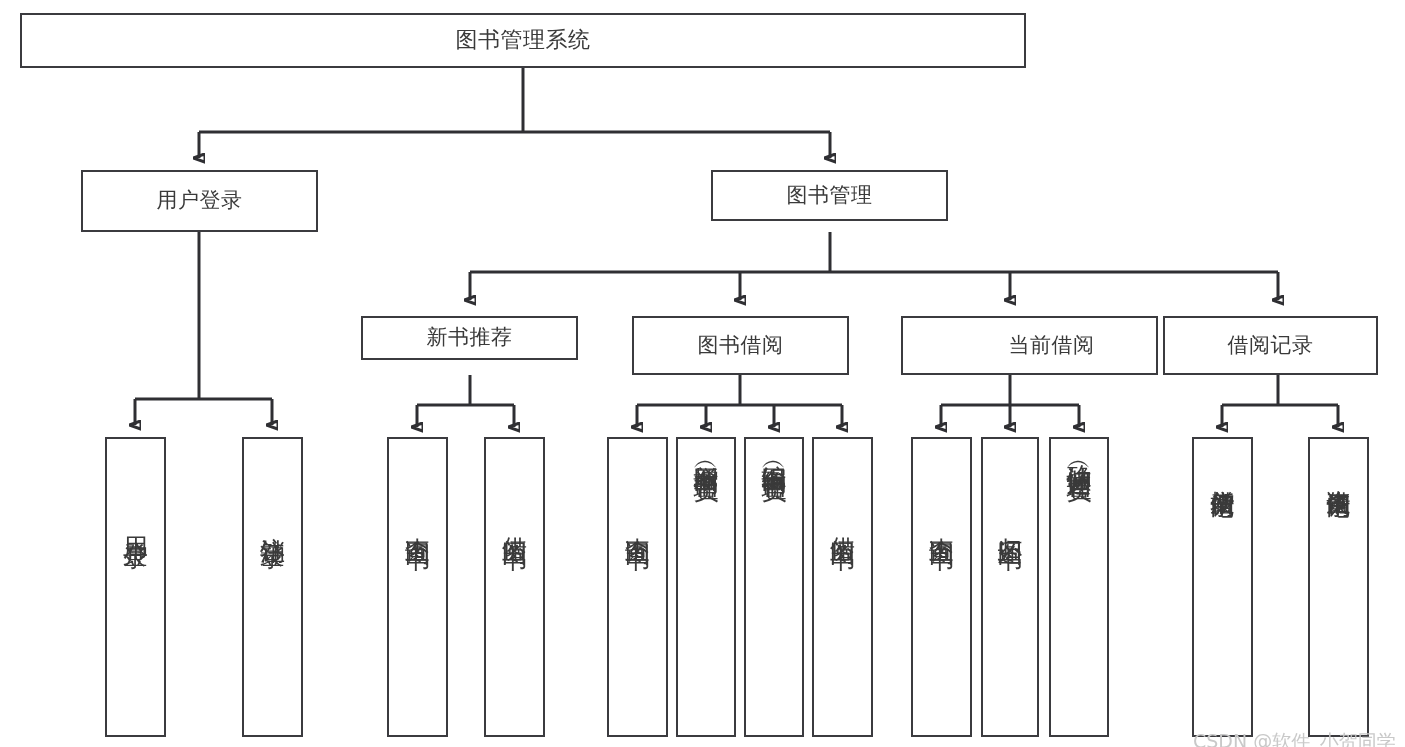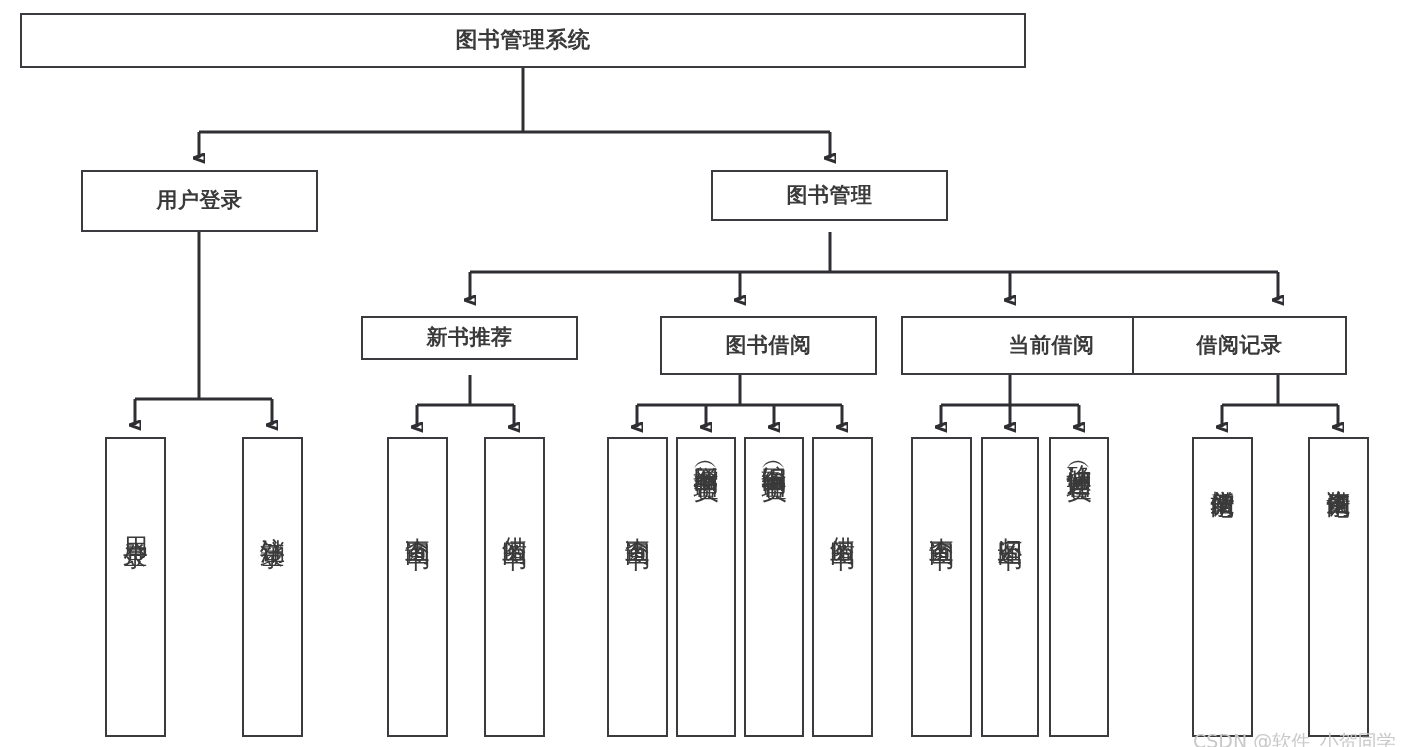--- a/index.html
+++ b/index.html
@@ -27,21 +27,20 @@
   }
   .node .lbl{
     color:#3a3a3a;
     line-height:1.12;
     white-space:nowrap;
     letter-spacing:0.5px;
   }
   
   .node.h .lbl{
     font-size:21px;
-    font-weight:bold;
   }
   #root .lbl{font-size:22px;}
   
   .node.v{
     align-items:flex-start;
     padding-top:6px;
   }
   .node.v .lbl{
     writing-mode:vertical-rl;
     text-orientation:upright;
@@ -130,27 +129,27 @@
   <div class="node h" style="left:81px;top:170px;width:237px;height:62px;">
     <span class="lbl">用户登录</span>
   </div>
   <div class="node h" style="left:711px;top:170px;width:237px;height:51px;">
     <span class="lbl">图书管理</span>
   </div>
 
   <div class="node h" style="left:361px;top:316px;width:217px;height:44px;">
     <span class="lbl">新书推荐</span>
   </div>
-  <div class="node h" style="left:632px;top:316px;width:217px;height:59px;margin-left:28px;">
+  <div class="node h" style="left:632px;top:316px;width:217px;height:59px;">
     <span class="lbl">图书借阅</span>
   </div>
   <div class="node h" style="left:901px;top:316px;width:257px;height:59px;padding-left:44px;">
     <span class="lbl">当前借阅</span>
   </div>
-  <div class="node h" style="left:1132px;top:316px;width:215px;height:59px;">
+  <div class="node h" style="left:1163px;top:316px;width:215px;height:59px;">
     <span class="lbl">借阅记录</span>
   </div>
 
   <div class="node v" style="left:105px;top:437px;width:61px;height:300px;padding-top:78px;">
     <span class="lbl">用户登录</span>
   </div>
   <div class="node v" style="left:242px;top:437px;width:61px;height:300px;padding-top:78px;">
     <span class="lbl">注销登录</span>
   </div>
 

